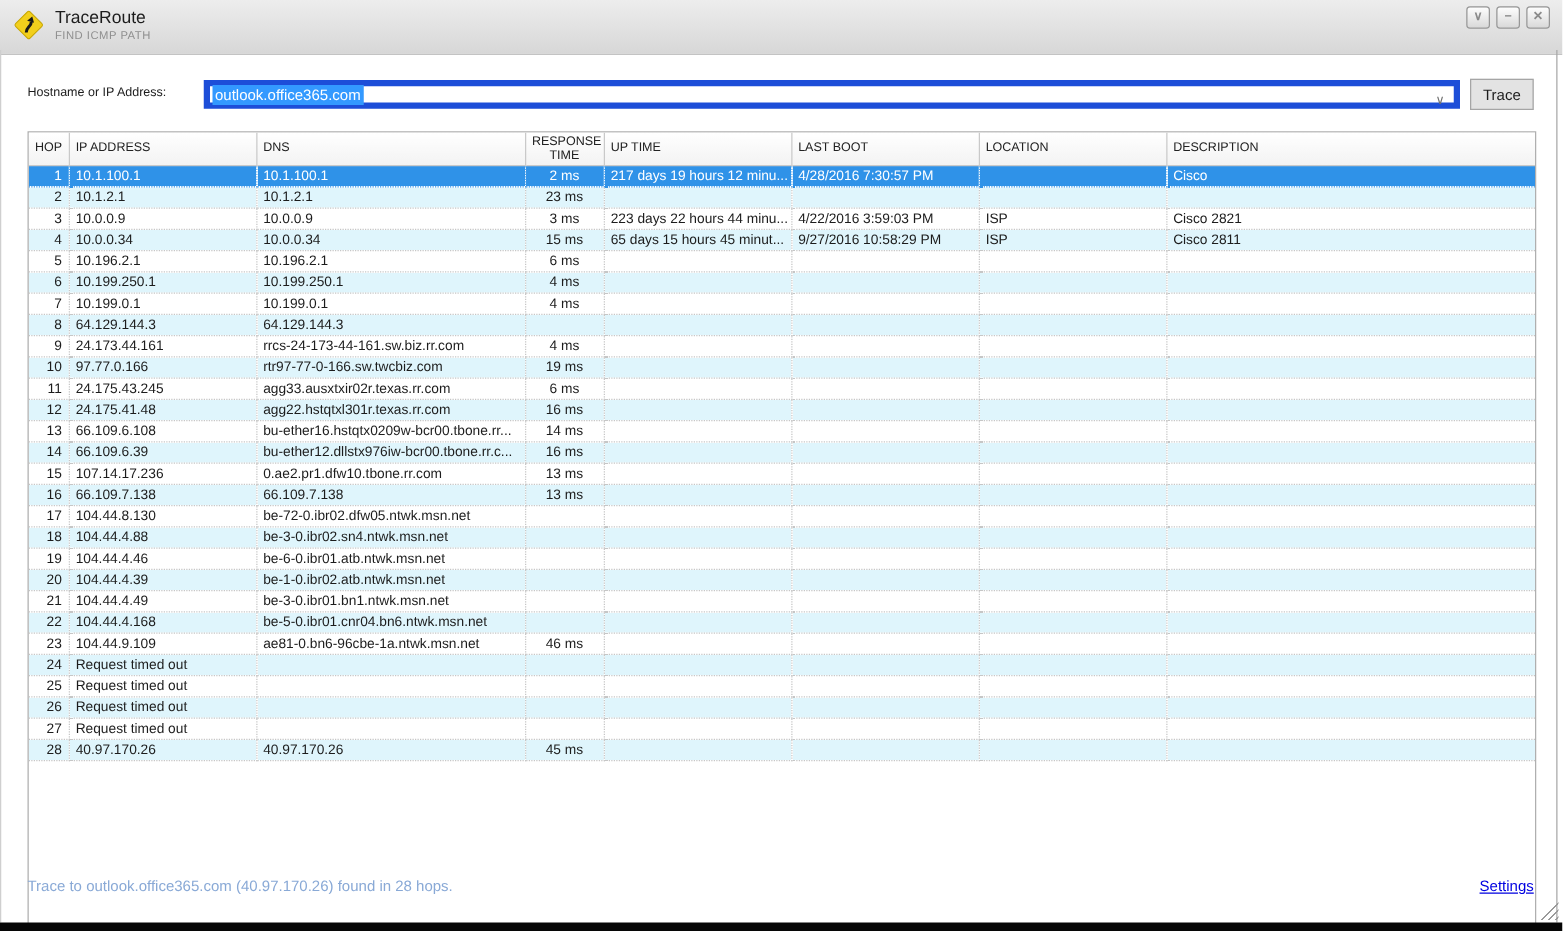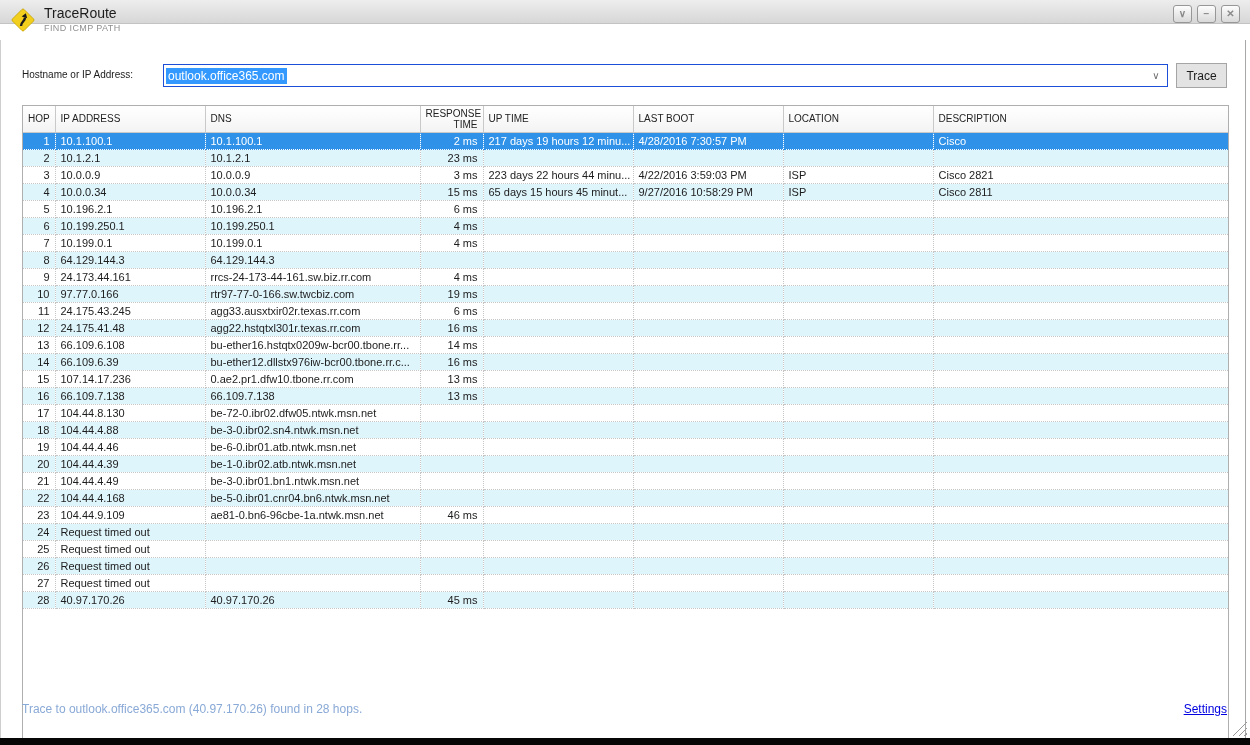--- a/index.html
+++ b/index.html
@@ -5,40 +5,40 @@
   * { box-sizing: border-box; margin: 0; padding: 0; }
   html,body { width:1250px; height:745px; }
   body {
     position: relative;
     font-family: "Liberation Sans", sans-serif;
     background: #ffffff;
     overflow: hidden;
   }
   
   .titlebar {
-    position:absolute; top:0; left:0; width:1250px; height:24px;
+    position:absolute; top:0; left:0; width:1250px; height:44px;
     background: linear-gradient(#ededed, #d7d7d7);
     border-bottom: 1px solid #c3c3c3;
   }
   .app-icon { position:absolute; left:10px; top:7px; width:26px; height:26px; }
   .title-block { position:absolute; left:44px; top:5px; }
   .window-title { font-size:14px; color:#1c1c1c; line-height:17px; }
   .window-subtitle { font-size:9px; color:#8f8f8f; letter-spacing:0.4px; line-height:12px; }
   .win-controls { position:absolute; right:10px; top:5px; display:flex; gap:5px; }
   .win-btn {
     width:19px; height:18px; border:1px solid #979797; border-radius:3px;
     background: linear-gradient(#fdfdfd, #d9d9d9);
     color:#8a8a8a; font-size:10px; font-weight:bold;
     display:flex; align-items:center; justify-content:center; line-height:1;
   }
   
   .form-label { position:absolute; left:22px; top:69px; font-size:10px; color:#1c1c1c; }
   .combo {
     position:absolute; left:163px; top:64px; width:1005px; height:23px;
-    border:1px solid #1d4ed8; background:#ffffff;
+    border:5px solid #1d4ed8; background:#ffffff;
     display:flex; align-items:center; padding-left:2px;
   }
   .combo .sel-text {
     background:#3399ff; color:#ffffff; font-size:12px; padding:1px 2px; white-space:nowrap;
   }
   .combo .drop-arrow {
     position:absolute; right:3px; top:2px; width:16px; height:17px;
     color:#6f6f6f; font-size:10px; display:flex; align-items:center; justify-content:center;
   }
   .trace-btn {
@@ -62,21 +62,21 @@
   }
   th:last-child { border-right:none;margin-left:36px; }
   td {
     height:17px; font-size:11px; color:#1c1c1c;
     padding:0 5px; white-space:nowrap; overflow:hidden;
     border-right:1px dotted #c6c6c6; border-bottom:1px dotted #c6c6c6;
     line-height:16px;
   }
   td:last-child { border-right:none; }
   .col-hop { text-align:right; }
-  .col-response { text-align:right; }
+  .col-response { text-align:center; }
   tr.alt td { background:#dff5fc; }
   tr.selected td { background:#2f92e8; color:#ffffff; border-right-color:#5aa9ee; border-bottom-color:#2f92e8; }
   
   .status-text { position:absolute; left:22px; top:702px; font-size:12px; color:#89a9d6; }
   .settings-link { position:absolute; right:23px; top:702px; font-size:12px; color:#0000e0; text-decoration:underline; }
   
   .border-left { position:absolute; left:0; top:40px; width:1px; height:698px; background:#cfcfcf; }
   .border-right { position:absolute; left:1245px; top:40px; width:1px; height:698px; background:#a8a8a8; }
   .bottom-bar { position:absolute; left:0; bottom:0; width:1250px; height:7px; background:#060606; }
   .resize-grip {

